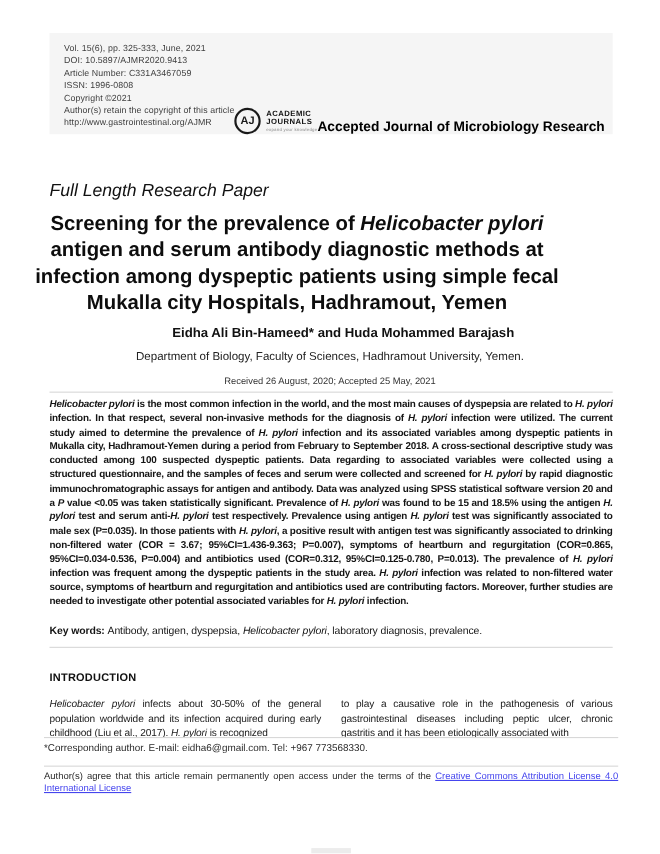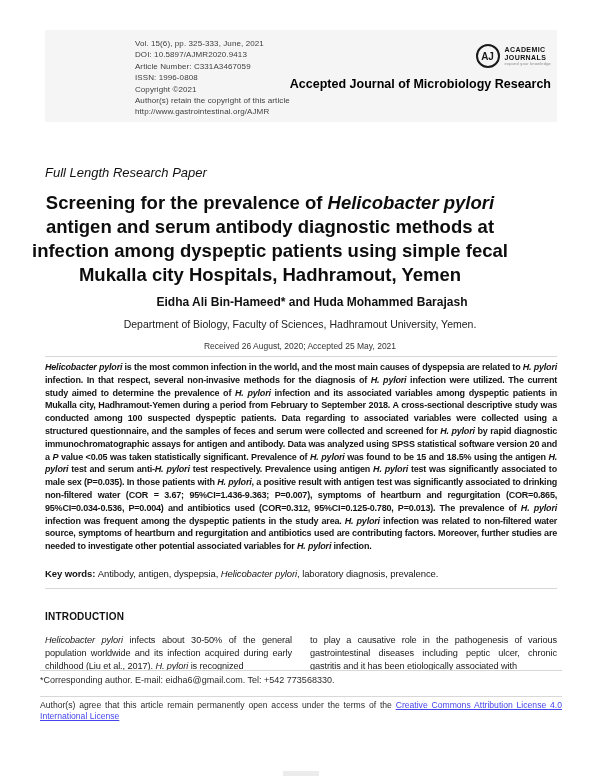--- a/index.html
+++ b/index.html
@@ -11,36 +11,36 @@
     position: relative;
     overflow: hidden;
   }
   .st-i { font-style: italic; }
   .st-b { font-weight: bold; }
 
   
   .masthead {
     position: absolute; left: 45px; top: 30px; width: 512px; height: 92px;
     background: #f5f5f5;
-    display: flex; justify-content: flex-end; box-sizing: border-box;
+    display: flex; justify-content: center; box-sizing: border-box;
     padding: 8px 6px 0 12px;
   }
   .meta { font-size: 8px; line-height: 11.4px; color: #3d3d3d; letter-spacing: 0.1px; }
-  .brand { display: flex; flex-direction: column; align-items: flex-end; padding-top: 6px; }
+  .brand { display: flex; flex-direction: row; align-items: flex-end; padding-top: 6px; }
   .logo-row { display: flex; align-items: center; gap: 5px; }
   .logo-circle {
     width: 24px; height: 24px; border: 2px solid #1a1a1a; border-radius: 50%;
     display: flex; align-items: center; justify-content: center;
     font-size: 10px; font-weight: bold; color: #1a1a1a; box-sizing: border-box;
   }
   .wordmark { text-align: left; font-weight: bold; font-size: 7px; line-height: 7.5px; letter-spacing: 0.4px; color: #111; }
   .wordmark .tagline { font-weight: normal; font-size: 4px; line-height: 5px; color: #8a8a8a; letter-spacing: 0.2px; }
   .journal-name { margin-top: 9px; font-size: 12.5px; font-weight: bold; color: #000; white-space: nowrap; }
 
-  .section-label { position: absolute; left: 45px; top: 165px; font-size: 13px; font-style: italic; color: #111; }
+  .section-label { position: absolute; left: 45px; top: 165px; font-size: 16px; font-style: italic; color: #111; }
 
   .title {
     position: absolute; left: 0; top: 191px; width: 540px; margin: 0;
     text-align: center; font-size: 18.5px; font-weight: bold; line-height: 24px; color: #0d0d0d;
   }
   .authors { position: absolute; left: 0; top: 295px; width: 600px; text-align: center; font-size: 12px; font-weight: bold; color: #111; margin-left: 12px; }
   .affiliation { position: absolute; left: 0; top: 318px; width: 600px; text-align: center; font-size: 10.5px; color: #222; }
   .dates { position: absolute; left: 0; top: 341px; width: 600px; text-align: center; font-size: 8.5px; color: #333; }
 
   .rule { position: absolute; height: 1px; background: #d8d8d8; }
@@ -119,20 +119,20 @@
   <div class="rule rule-keywords-bottom"></div>
 
   <h2 class="intro-heading">INTRODUCTION</h2>
 
   <div class="columns">
     <p class="col"><span class="st-i">Helicobacter pylori</span><span> infects about 30-50% of the general population worldwide and its infection acquired during early childhood (Liu et al., 2017). </span><span class="st-i">H. pylori</span><span> is recognized</span></p>
     <p class="col"><span>to play a causative role in the pathogenesis of various gastrointestinal diseases including peptic ulcer, chronic gastritis and it has been etiologically associated with</span></p>
   </div>
 
   <div class="rule rule-footnote-top"></div>
-  <div class="corresponding">*Corresponding author. E-mail: eidha6@gmail.com. Tel: +542 773568330.</div>
+  <div class="corresponding">*Corresponding author. E-mail: eidha6@gmail.com. Tel: +967 773568330.</div>
 
   <div class="rule rule-license-top"></div>
   <p class="license"><span>Author(s) agree that this article remain permanently open access under the terms of the </span><a href="#" class="license-link">Creative Commons Attribution License 4.0 International License</a></p>
 
   <div class="next-page-edge"></div>
 
 </div>
 
 </body></html>

